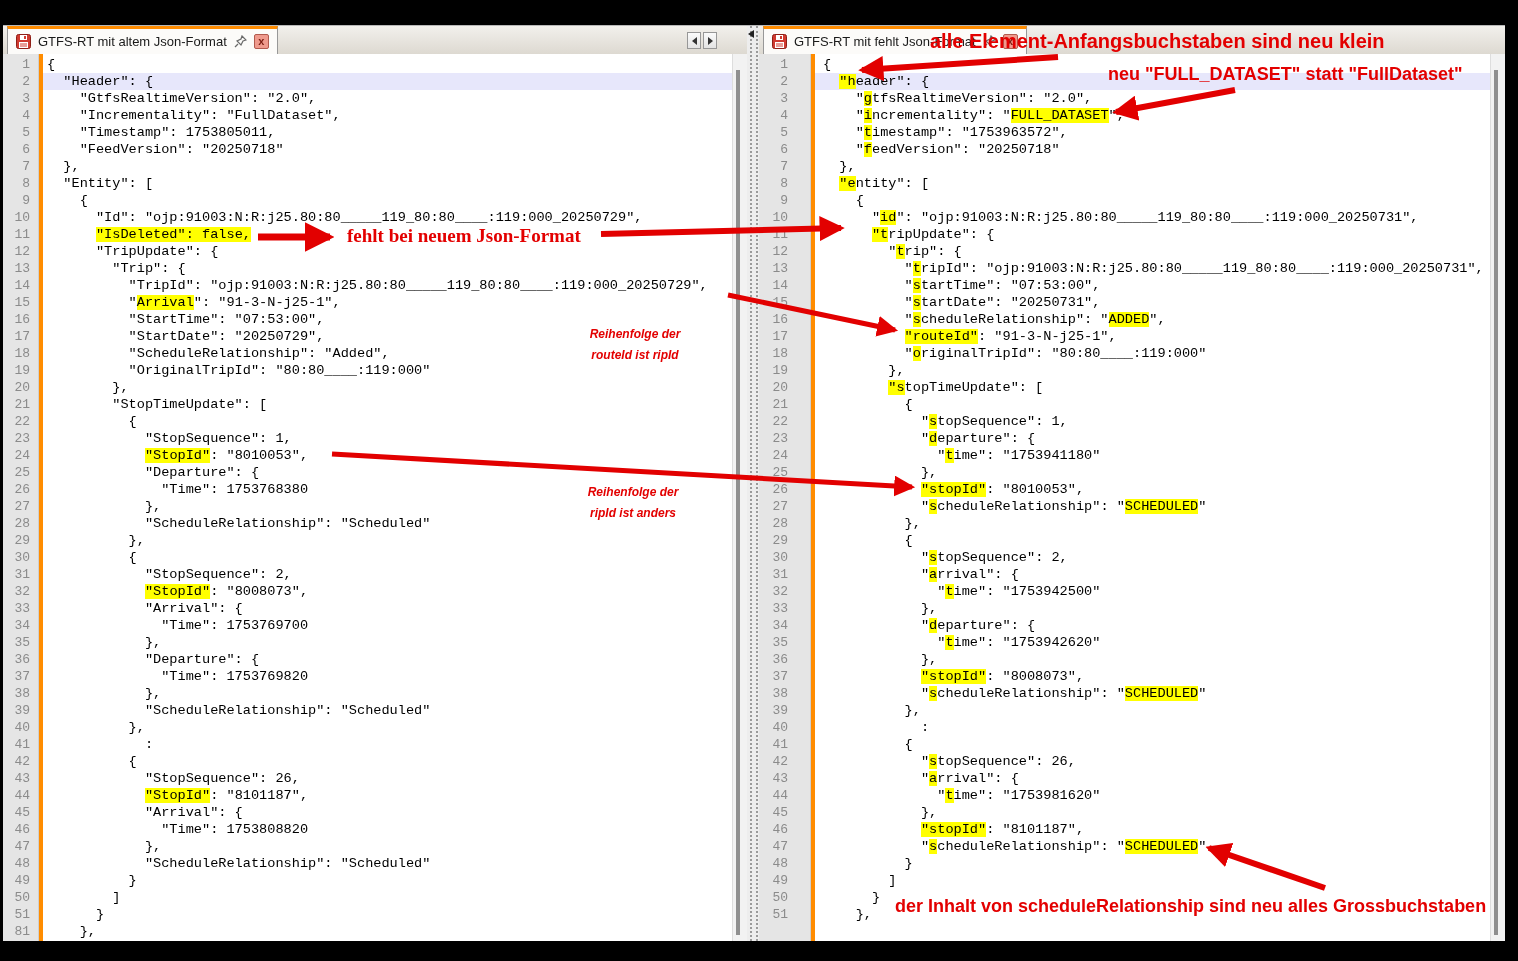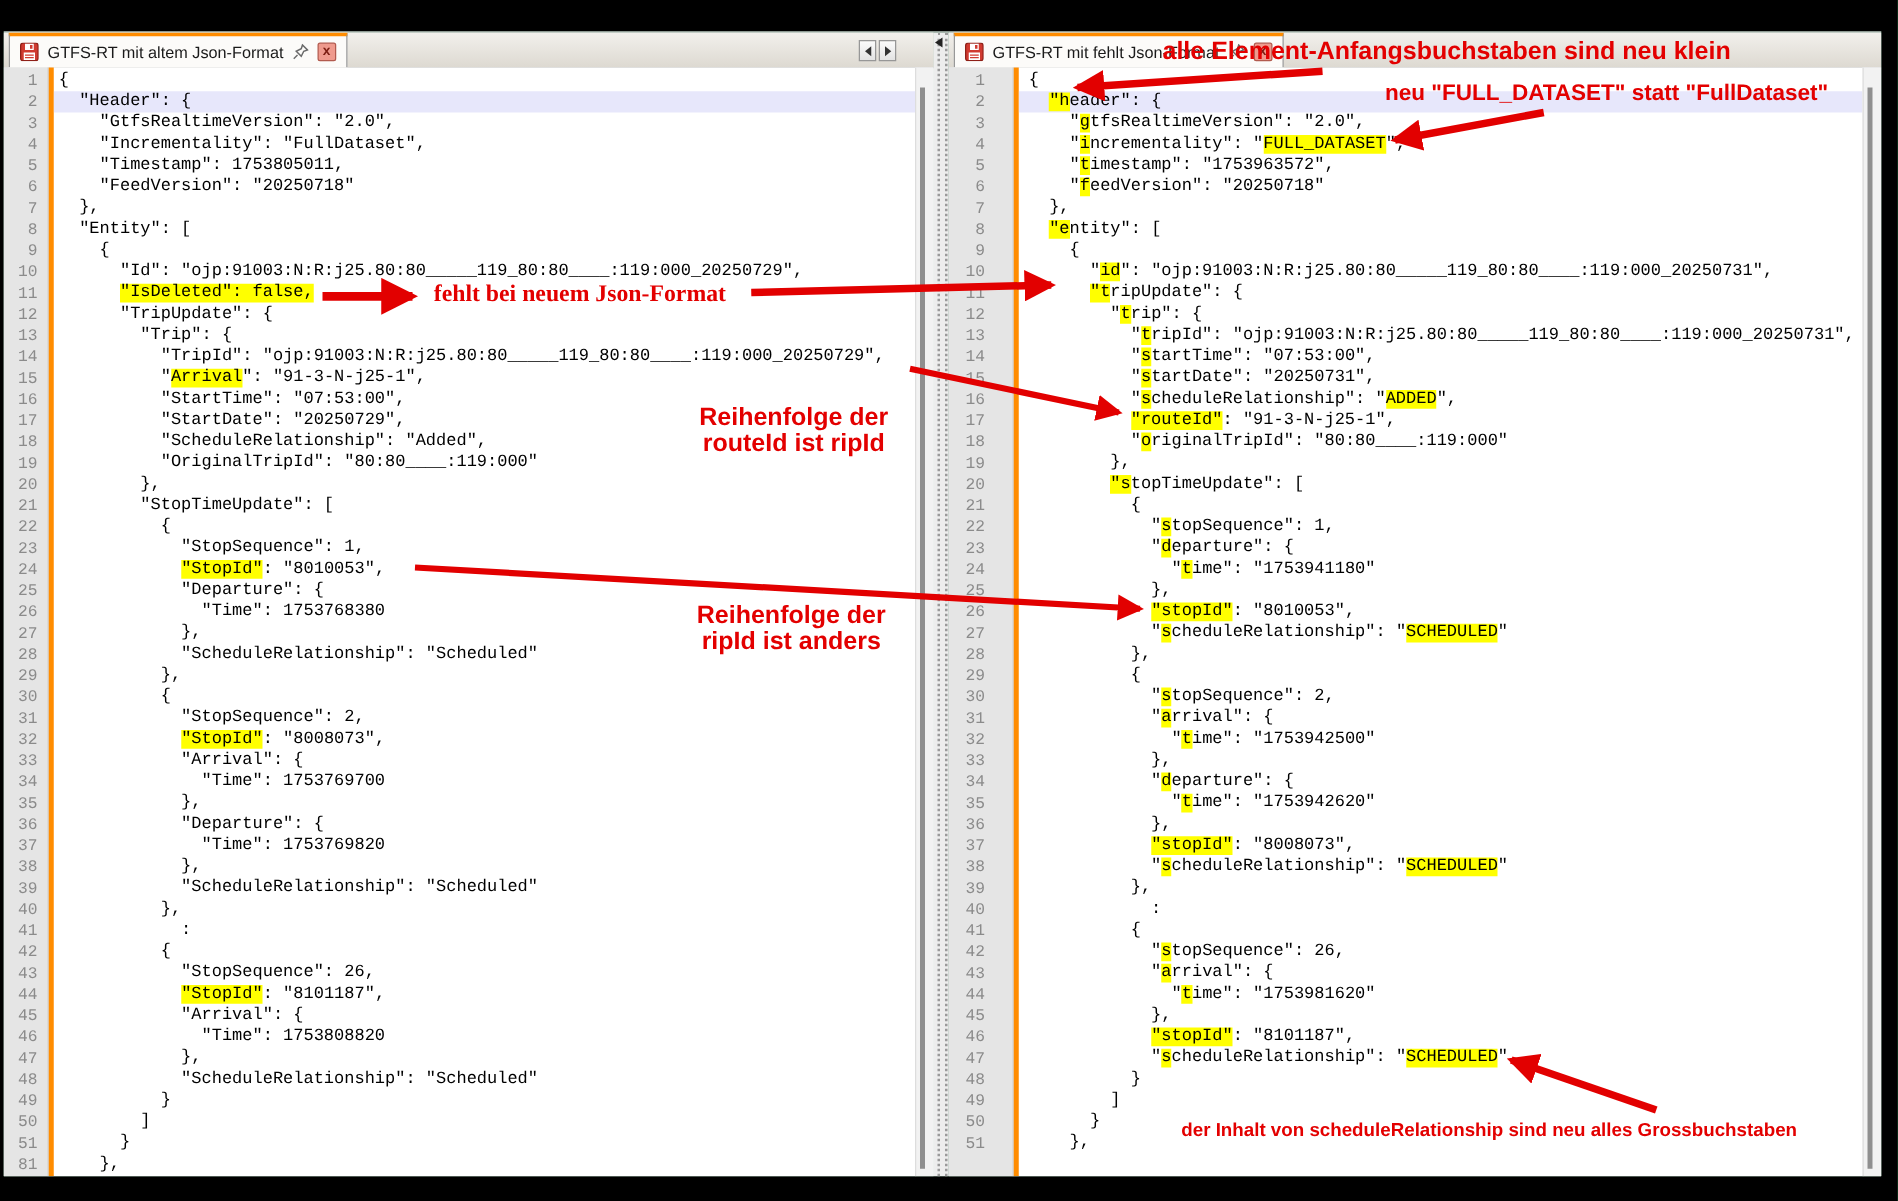--- a/index.html
+++ b/index.html
@@ -1,20 +1,20 @@
 <!DOCTYPE html>
 <html><head>
 <meta charset="utf-8">
 <style>
   html,body{margin:0;padding:0;}
   body{
     width:1518px;height:961px;position:relative;overflow:hidden;
     background:#000;font-family:"Liberation Sans",sans-serif;
   }
-  .app{position:absolute;left:3px;top:25px;width:1502px;height:915px;background:#14532d;border-top:1px solid #b8b8b8;}
+  .app{position:absolute;left:3px;top:25px;width:1502px;height:915px;background:#eab308;border-top:1px solid #b8b8b8;}
   .panel{position:absolute;top:0;height:915px;overflow:hidden;background:#fff;}
   .panel.pleft{left:0;width:744px;}
   .panel.pright{left:756px;width:746px;}
   .splitter{position:absolute;left:744px;top:0;width:12px;height:915px;background:#ededed;}
   .splitter .dots{position:absolute;left:3px;top:0;bottom:0;width:4px;
     border-left:2px dotted #9a9a9a;border-right:2px dotted #9a9a9a;}
   .sarrow{position:absolute;left:1px;top:4px;width:0;height:0;
     border-top:4px solid transparent;border-bottom:4px solid transparent;border-right:6px solid #222;}
   
   .tabbar{position:absolute;left:0;top:0;right:0;height:28px;
@@ -47,24 +47,24 @@
   .row.cur{background:#e7e7fb;margin-left:-8px;padding-left:8px;}
   .pleft .row.cur{margin-left:-4px;padding-left:4px;}
   .hl{background:#ffff00;}
   .vscroll{width:14px;flex:none;background:#f2f2f2;border-left:1px solid #dddddd;position:relative;}
   .thumb{position:absolute;left:3px;top:16px;bottom:6px;width:4px;background:#8f8f8f;}
   
   .ann{position:absolute;color:#e30000;font-weight:bold;z-index:60;white-space:nowrap;}
   .a-casing{left:930px;top:30px;font-size:20px;}
   .a-fulldataset{left:1108px;top:64px;font-size:18px;}
   .a-missing{left:347px;top:225px;font-size:19px;font-family:Liberation Serif, serif;}
-  .a-two{width:170px;text-align:center;white-space:normal;line-height:21px;font-size:20px;}
+  .a-two{width:170px;text-align:center;white-space:normal;line-height:21px;font-size:12px;font-style:italic;}
   .a-route{left:550px;top:324px;}
   .a-stop{left:548px;top:482px;}
-  .a-schedule{left:945px;top:896px;font-size:15px;}
+  .a-schedule{left:895px;top:896px;font-size:18px;}
   .overlay{position:absolute;left:0;top:0;width:1518px;height:961px;pointer-events:none;z-index:50;}
 </style>
 </head>
 <body>
 
 <div class="app">
 
   <div class="panel pleft">
     <div class="tabbar">
       <div class="tab">

